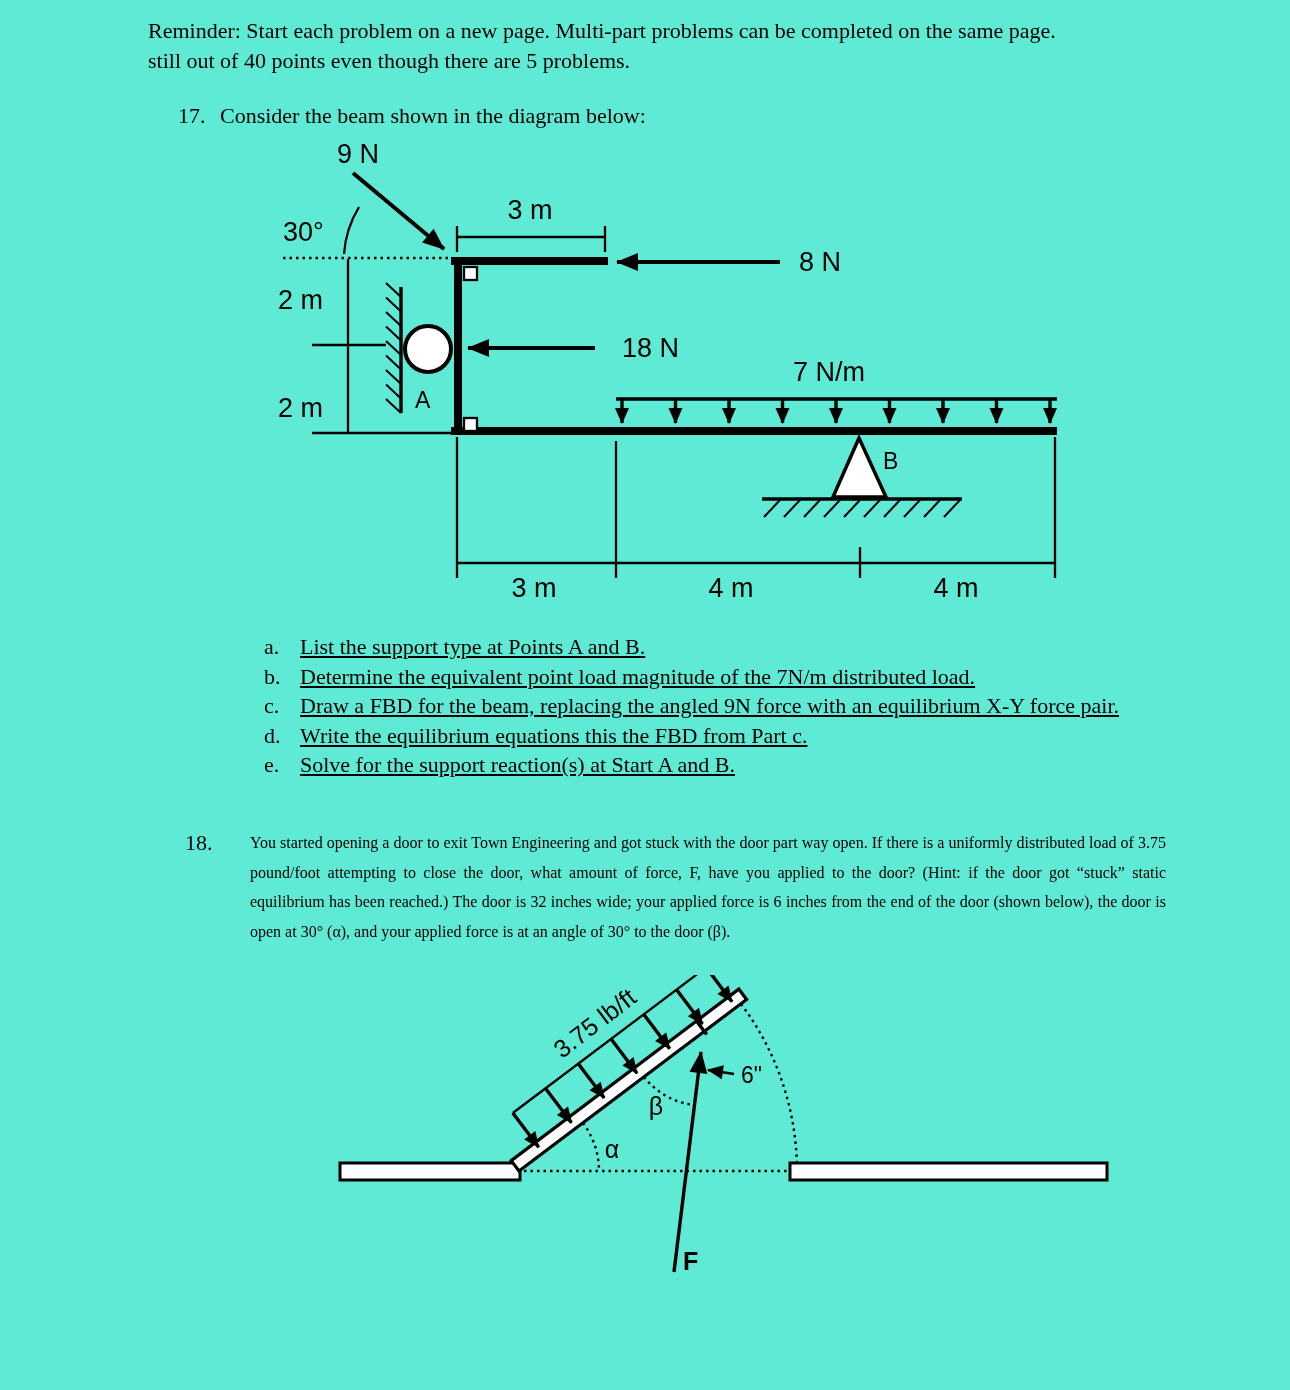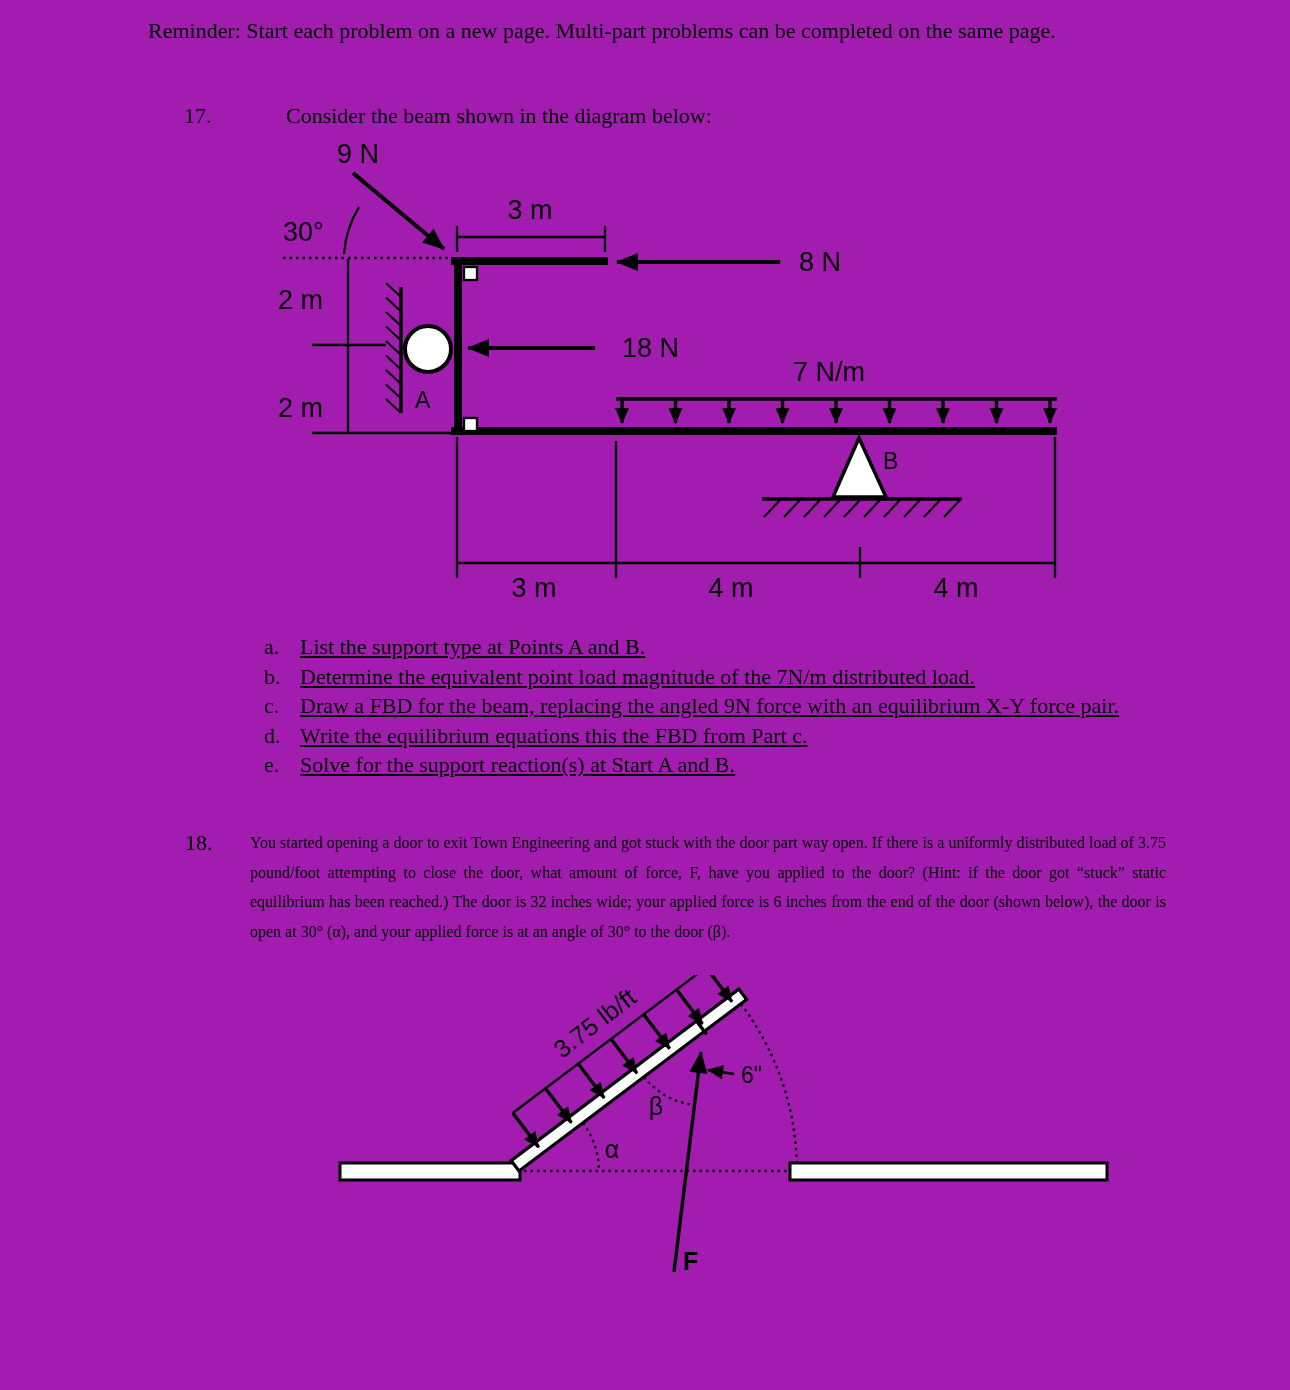--- a/index.html
+++ b/index.html
@@ -1,25 +1,25 @@
 <!DOCTYPE html>
 <html><head>
 <meta charset="utf-8">
 <style>
   * { margin:0; padding:0; box-sizing:border-box; }
   html,body { background:#fff; }
-  .page { position:relative; width:1290px; height:1390px; background:#a21caf;
+  .page { position:relative; width:1290px; height:1390px; background:#5eead4;
           font-family:"Liberation Serif", serif; color:#000; overflow:hidden; }
 
   .header-block { position:absolute; left:148px; top:16px; width:1020px; }
   .tline { font-size:22px; line-height:29.5px; white-space:nowrap; }
 
-  .p17-row { position:absolute; left:184px; top:101px; display:flex;gap:28px; }
+  .p17-row { position:absolute; left:178px; top:101px; display:flex; }
   .num { width:42px; font-size:22px; line-height:29.5px; }
-  .intro { font-size:22px; line-height:29.5px; white-space:nowrap;margin-left:32px; }
+  .intro { font-size:22px; line-height:29.5px; white-space:nowrap; }
 
   .parts-block { position:absolute; left:264px; top:632px; }
   .part-row { display:flex; }
   .part-letter { width:36px; font-size:22px; line-height:29.5px; }
   .part-text { width:832px; font-size:22px; line-height:29.5px;text-decoration:underline; }
 
   .p18-row { position:absolute; left:185px; top:828px; display:flex;gap:22px; }
   .p18-num { width:43px; font-size:22px; line-height:29.5px; }
   .p18-text { width:916px; font-size:16px; line-height:29.6px; text-align:justify; }
 
@@ -39,20 +39,21 @@
   .lblmd { font-family:"Liberation Sans", sans-serif; font-size:25px; fill:#000; }
   .lblbold { font-weight:600; }
 </style>
 </head>
 <body>
 
 <div class="page">
 
   <div class="header-block">
     <div class="tline">Reminder: Start each problem on a new page. Multi-part problems can be completed on the same page.</div>
+    <div class="tline">still out of 40 points even though there are 5 problems.</div>
   </div>
 
   <div class="p17-row">
     <span class="num">17.</span>
     <span class="intro">Consider the beam shown in the diagram below:</span>
   </div>
 
   <svg class="beam-svg" width="840" height="485" viewBox="260 135 840 485" xmlns="http://www.w3.org/2000/svg">
     <defs>
       <marker id="ahL" markerUnits="userSpaceOnUse" markerWidth="26" markerHeight="22" refX="22" refY="10" orient="auto">

